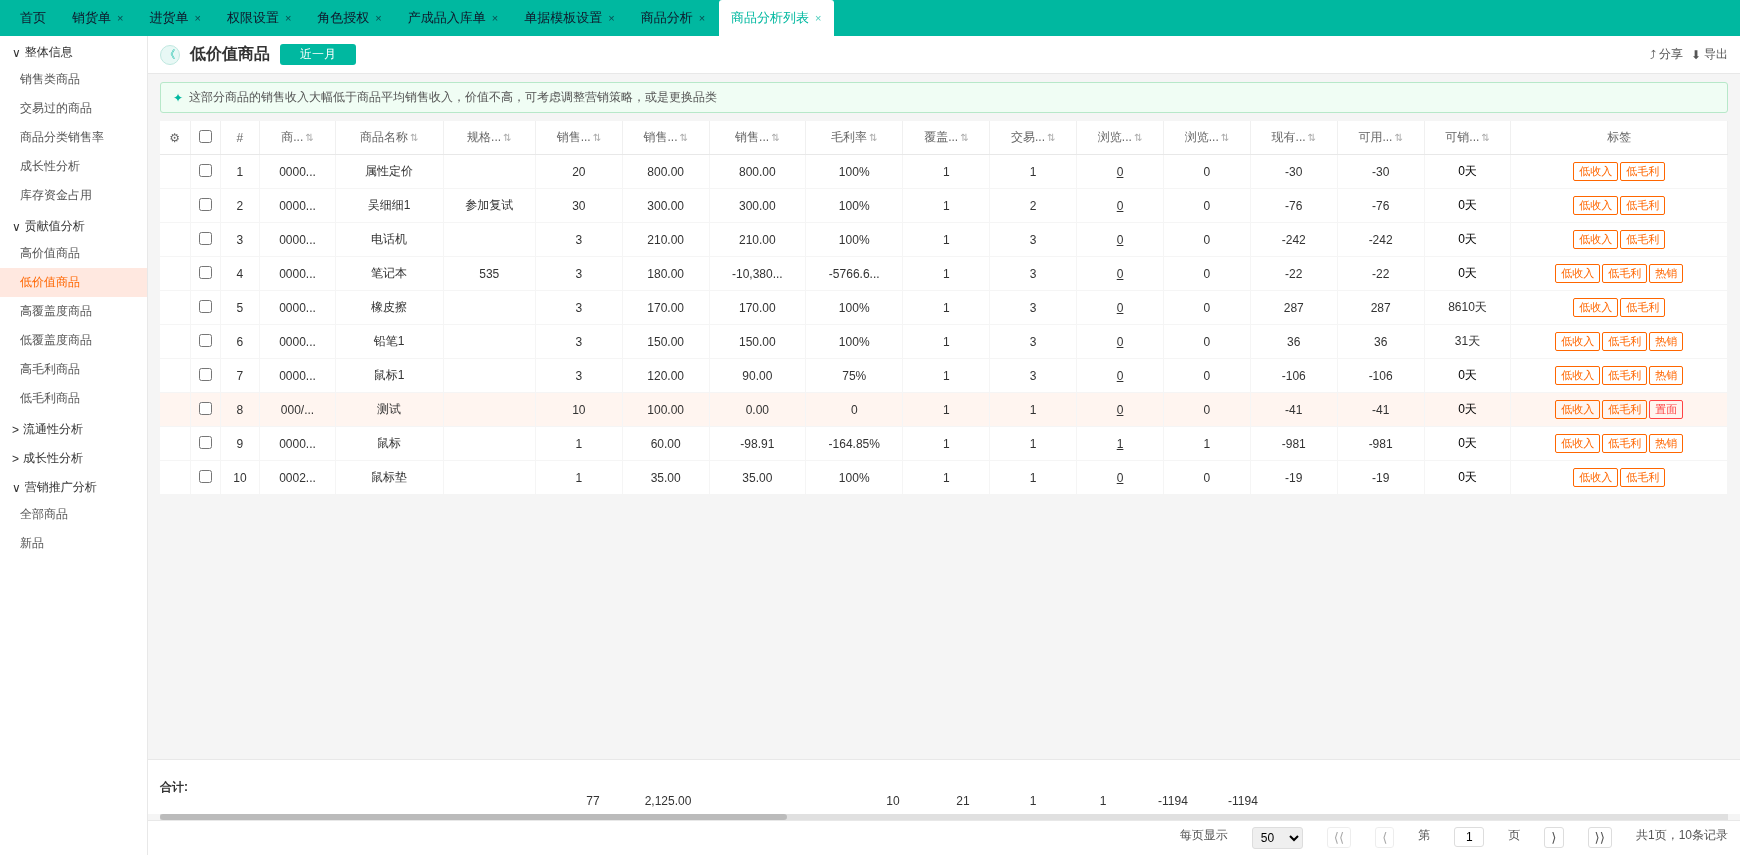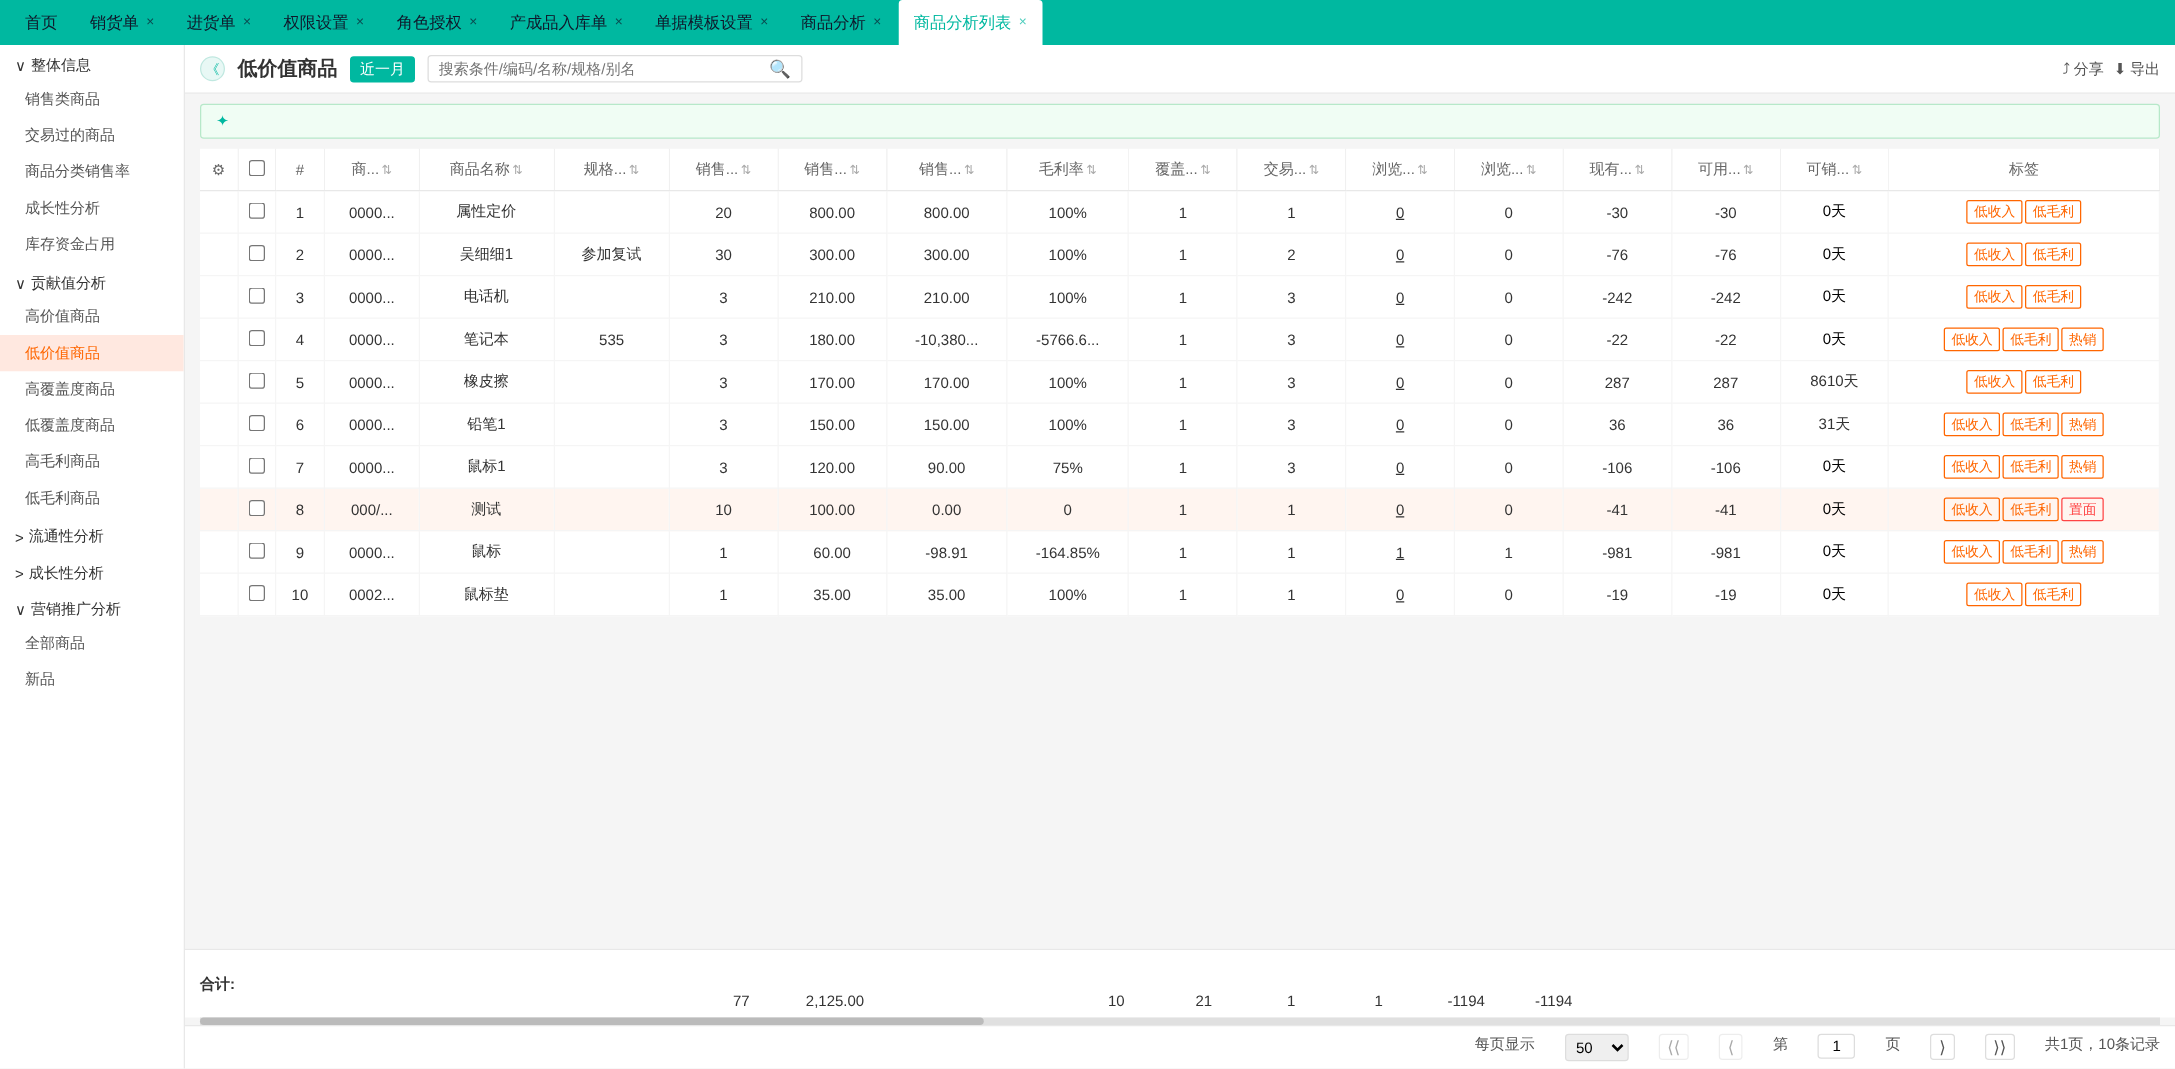--- a/index.html
+++ b/index.html
@@ -20,21 +20,21 @@
     .sidebar-item { padding: 6px 12px 6px 20px; cursor: pointer; color: #555; font-size: 12px; }
     .sidebar-item.active { background: #ffe8e0; color: #ff6600; }
     .sidebar-section-title { padding: 8px 12px 4px; color: #333; font-size: 12px; display: flex; align-items: center; gap: 4px; cursor: pointer; }
 
     
     .content { flex: 1; display: flex; flex-direction: column; overflow: hidden; background: #f5f5f5; }
 
     
     .content-header { background: #fff; padding: 8px 12px; display: flex; align-items: center; gap: 10px; border-bottom: 1px solid #e8e8e8; flex-shrink: 0; }
     .page-title-text { font-size: 16px; font-weight: bold; color: #333; }
-    .tag-btn { background: #00b8a0; color: #fff; border: none; border-radius: 3px; padding: 2px 8px; font-size: 12px; cursor: pointer; }
+    .tag-btn { background: #00b8a0; color: #fff; border: none; border-radius: 3px; padding: 2px 20px; font-size: 12px; cursor: pointer; }
     .search-box { display: flex; align-items: center; border: 1px solid #ddd; border-radius: 3px; padding: 2px 8px; background: #fff; gap: 4px; flex: 1; max-width: 300px; }
     .search-box input { border: none; outline: none; font-size: 12px; color: #999; width: 100%; background: transparent; }
     .search-icon { color: #00b8a0; font-size: 14px; cursor: pointer; }
     .header-right { margin-left: auto; display: flex; gap: 8px; }
     .action-btn { display: flex; align-items: center; gap: 3px; color: #555; cursor: pointer; font-size: 12px; border: none; background: none; }
 
     
     .collapse-btn { background: #e8f8f5; border: 1px solid #c0e8e0; border-radius: 50%; width: 20px; height: 20px; display: flex; align-items: center; justify-content: center; cursor: pointer; color: #00b8a0; font-size: 11px; }
 
     
@@ -188,38 +188,35 @@
       <span>新品</span>
     </div>
   </div>
 
   <div class="content">
 
     <div class="content-header">
       <div class="collapse-btn">《</div>
       <span class="page-title-text">低价值商品</span>
       <button class="tag-btn">近一月</button>
-      <div class="search-box">
-        <input type="text" placeholder="搜索条件/编码/名称/规格/别名" style="">
-        <span class="search-icon">🔍</span>
-      </div>
       <div class="header-right">
         <button class="action-btn">
           <span>⤴</span>
           <span>分享</span>
         </button>
         <button class="action-btn">
           <span>⬇</span>
           <span>导出</span>
         </button>
       </div>
     </div>
 
     <div class="info-banner">
       <span class="info-icon">✦</span>
+      <span>这部分商品的销售收入大幅低于商品平均销售收入，价值不高，可考虑调整营销策略，或是更换品类</span>
     </div>
 
     <div class="table-container">
       <table>
         <thead>
           <tr>
             <th class="gear-col">
               <span>⚙</span>
             </th>
             <th class="check-col">

